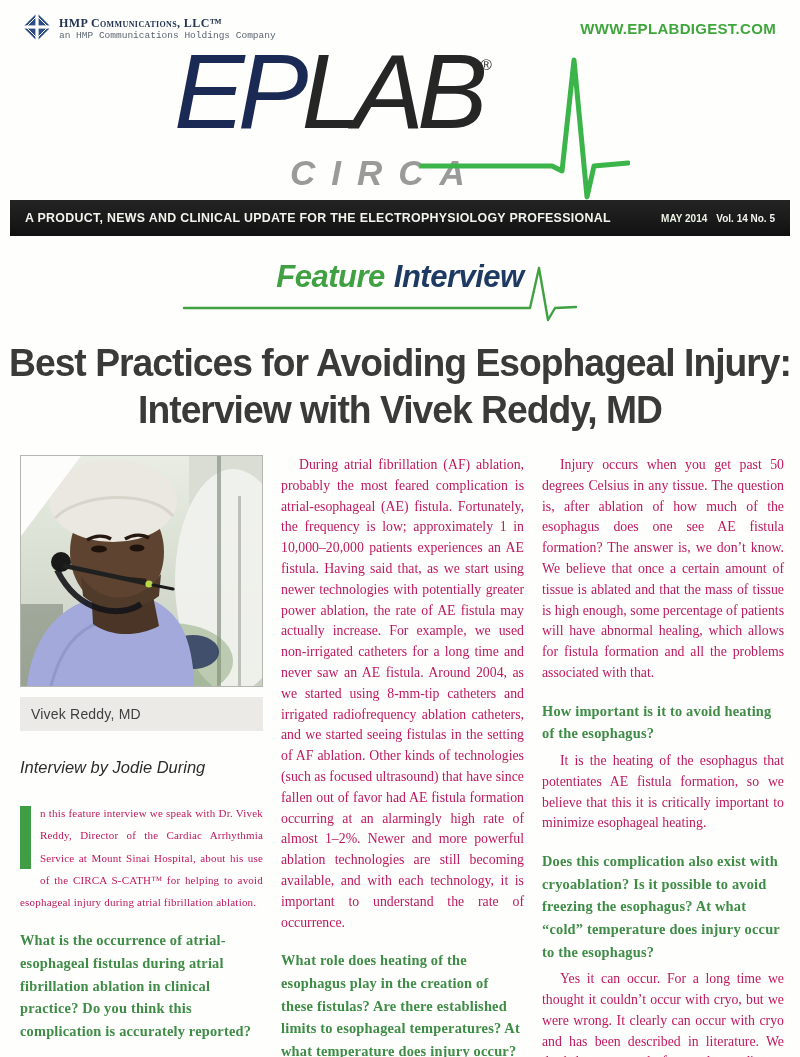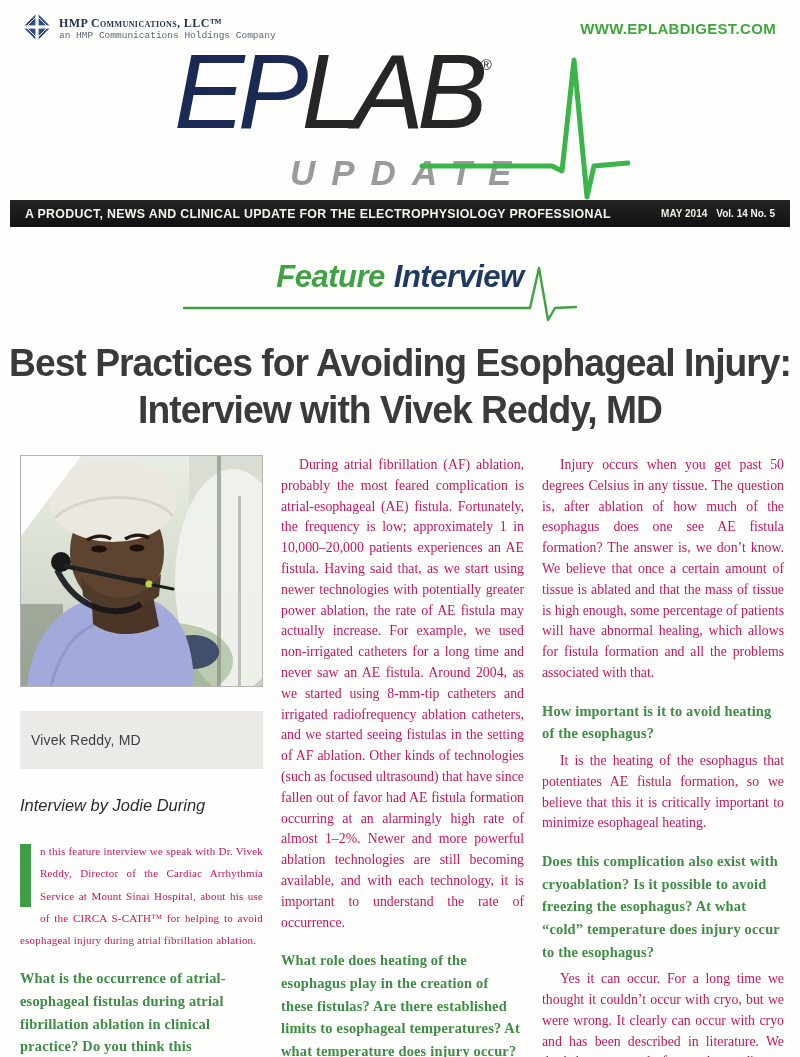--- a/index.html
+++ b/index.html
@@ -22,21 +22,21 @@
   .masthead{ position:absolute; top:54px; left:0; right:0; height:146px; }
   .logo{ position:relative; width:460px; height:146px; margin:0 auto; }
   .logo-row1{ position:absolute; left:4px; top:-16px; font-style:italic; font-weight:400;
     font-size:106px; line-height:1; letter-spacing:-7px; white-space:nowrap; }
   .logo-ep{ color:#1b2a55; } .logo-lab{ color:#262626; }
   .logo-reg{ font-size:15px; color:#262626; vertical-align:58px; letter-spacing:0; font-style:normal;}
   .logo-digest{ position:absolute; left:120px; top:99px; font-style:italic; font-weight:700;
     font-size:35px; color:#9a9a9a; letter-spacing:16px; white-space:nowrap;}
   .logo-ekg{ position:absolute; left:0; top:0; width:460px; height:146px; pointer-events:none;}
   
-  .tagline{ position:absolute; top:200px; left:10px; right:10px; height:27px;
+  .tagline{ position:absolute; top:200px; left:10px; right:10px; height:36px;
     background:linear-gradient(#242424,#111); display:flex; align-items:center;
     justify-content:space-between; padding:0 15px;gap:20px; }
   .tagline-left{ color:#f4f4ee; font-weight:700; font-size:12.4px; letter-spacing:.3px; }
   .tagline-right{ display:flex; gap:9px; font-weight:700; font-size:10px; }
   .issue-date{ color:#eaf2e4; } .issue-vol{ color:#f4f4f0; }
   
   .feature{ position:absolute; top:259px; left:0; right:0; text-align:center;
     font-style:italic; font-weight:800; font-size:31px; letter-spacing:-.5px; }
   .feature-word1{ color:#3fa142; margin-right:9px; }
   .feature-word2{ color:#1e3a63; }
@@ -45,21 +45,21 @@
   
   .title{ position:absolute; top:340px; left:0; right:0; text-align:center;
     font-weight:800; color:#3a3a38; font-size:38px; line-height:1.24;
     letter-spacing:-1px; transform:scaleX(.98); }
   
   .cols{ position:absolute; top:455px; left:20px; right:16px; display:flex; gap:18px; }
   .col{ width:243px; flex:0 0 243px; }
   .col:last-child{ flex:1; }
   .photo-frame{ width:243px; height:232px; border:1px solid #b5b5b2; background:#dfe4d9; }
   .photo-frame svg{ display:block; }
-  .caption{ margin-top:24px; background:#eceae6; padding:21px 11px; font-size:14px;
+  .caption{ margin-top:10px; background:#eceae6; padding:9px 11px; font-size:14px;
     color:#3f3f3f; letter-spacing:.2px; }
   .byline{ margin-top:27px; font-style:italic; font-size:16.5px; color:#2c2c2c; }
   .body-p{ font-family:"Liberation Serif", serif; font-size:13.8px; line-height:20.8px;
     color:#be185d; text-align:justify; }
   .intro{ margin-top:25px; font-size:11px; line-height:22.3px; letter-spacing:.2px; }
   .dropcap{ float:left; width:11px; height:63px; background:#3f9d45; margin:4px 9px 0 0; }
   .q{ font-family:"Liberation Serif", serif; font-weight:700; color:#3e8c45;
     font-size:14.4px; line-height:22.6px; letter-spacing:.2px; margin-top:16px;
     text-align:left; }
   .indent{ text-indent:18px; }
@@ -84,21 +84,21 @@
         <span class="pub-name">HMP Communications, LLC™</span>
         <span class="pub-sub">an HMP Communications Holdings Company</span>
       </div>
     </div>
     <a class="website" href="#">WWW.EPLABDIGEST.COM</a>
   </div>
 
   <div class="masthead">
     <div class="logo">
       <div class="logo-row1"><span class="logo-ep">EP</span><span class="logo-lab">LAB</span><span class="logo-reg">®</span></div>
-      <div class="logo-digest">UPDATE</div>
+      <div class="logo-digest">CIRCA</div>
       <svg class="logo-ekg" viewBox="0 0 460 146">
         <polyline points="252,112 382,112 392,117 404,6 417,143 424,112 458,109" fill="none" stroke="#3bb54a" stroke-width="5" stroke-linejoin="round" stroke-linecap="round"></polyline>
       </svg>
     </div>
   </div>
 
   <div class="tagline">
     <span class="tagline-left">A PRODUCT, NEWS AND CLINICAL UPDATE FOR THE ELECTROPHYSIOLOGY PROFESSIONAL</span>
     <span class="tagline-right">
       <span class="issue-date">MAY 2014</span>

